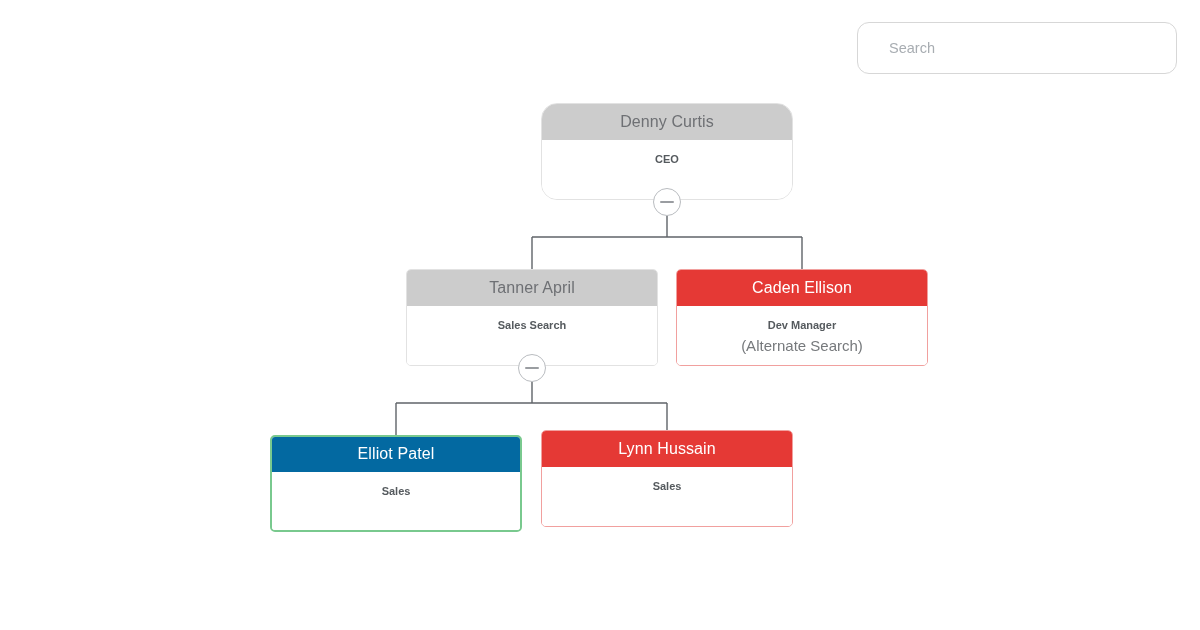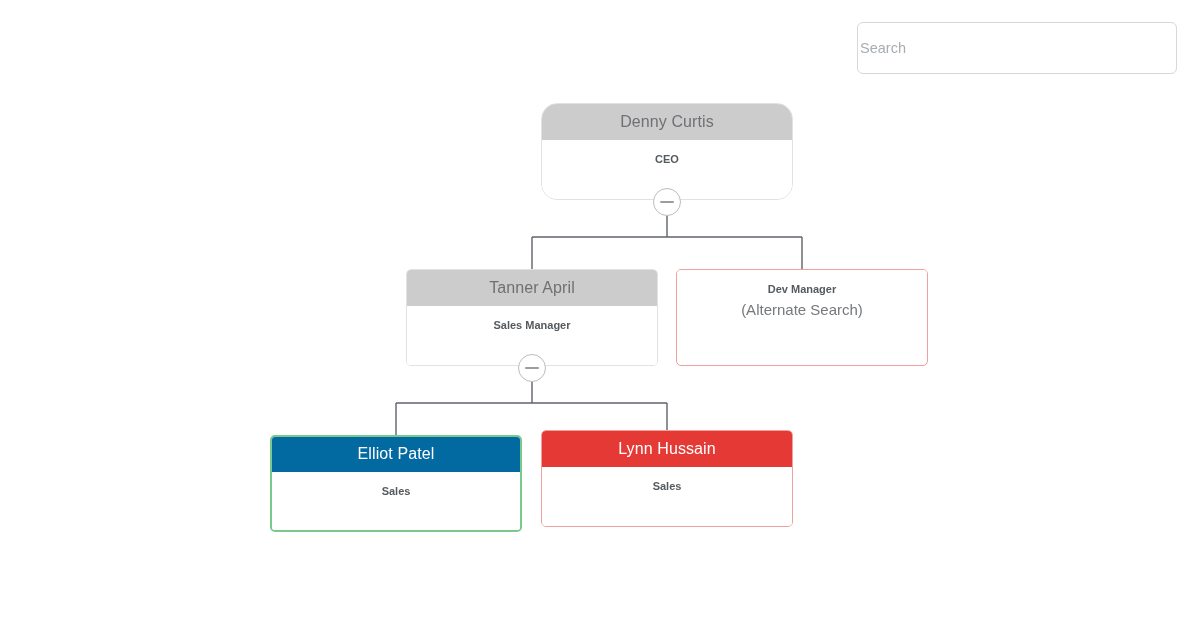--- a/index.html
+++ b/index.html
@@ -26,26 +26,26 @@
     position: absolute;
     left: 857px;
     top: 22px;
     width: 320px;
     height: 52px;
   }
   .search-input {
     width: 100%;
     height: 100%;
     border: 1px solid #d7d7d7;
-    border-radius: 6px;
+    border-radius: 12px;
     background: #ffffff;
     font-family: "Liberation Sans", sans-serif;
     font-size: 14.5px;
     color: #4d7c0f;
-    padding: 0 2px;
+    padding: 0 31px;
     outline: none;
   }
   .search-input::placeholder { color: #a8adb2; }
 
   
   #connectors {
     position: absolute;
     left: 0;
     top: 0;
     width: 1200px;
@@ -169,26 +169,27 @@
     <div class="node-head">Denny Curtis</div>
     <div class="node-body">
       <div class="node-title">CEO</div>
     </div>
   </div>
   <div class="toggle" style="left:653px; top:188px;"></div>
 
   <div class="node gray" style="left:406px; top:269px;">
     <div class="node-head">Tanner April</div>
     <div class="node-body">
-      <div class="node-title">Sales Manager</div>
+      <div class="node-title">Sales Search</div>
     </div>
   </div>
   <div class="toggle" style="left:518px; top:354px;"></div>
 
   <div class="node red" style="left:676px; top:269px;">
+    <div class="node-head">Caden Ellison</div>
     <div class="node-body">
       <div class="node-title">Dev Manager</div>
       <div class="node-subtitle">(Alternate Search)</div>
     </div>
   </div>
 
   <div class="node green" style="left:270px; top:435px;">
     <div class="node-head">Elliot Patel</div>
     <div class="node-body">
       <div class="node-title">Sales</div>

